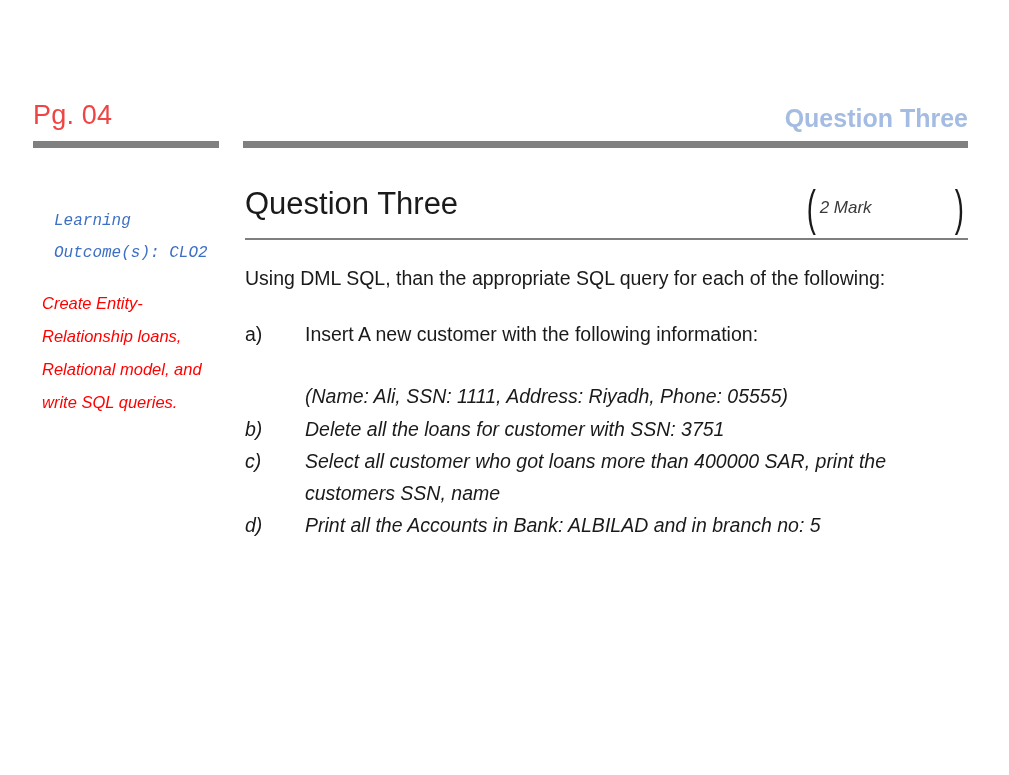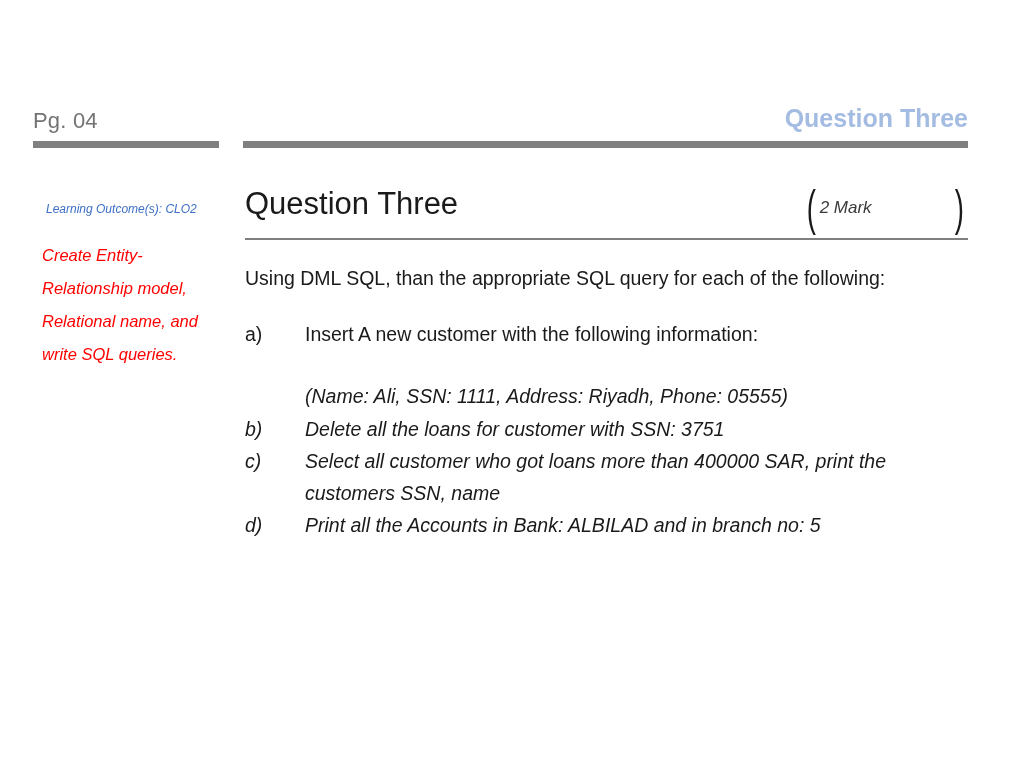--- a/index.html
+++ b/index.html
@@ -19,23 +19,23 @@
   .slide {
     position: relative;
     width: 1009px;
     height: 775px;
   }
 
   
   .pg-label {
     position: absolute;
     left: 33px;
-    top: 108px;
-    font-size: 22px;
-    color: #737373;
+    top: 100px;
+    font-size: 27px;
+    color: #ef4444;
     letter-spacing: 0.2px;
     white-space: nowrap;
   }
 
   .header-title {
     position: absolute;
     right: 41px;
     top: 104px;
     font-size: 25px;
     font-weight: bold;
@@ -64,25 +64,26 @@
 
   
   .sidebar {
     position: absolute;
     left: 42px;
     top: 193px;
     width: 182px;
   }
 
   .lo-heading {
-    font-size: 12px;
+    font-size: 16px;
     font-style: italic;
     color: #3d6fc4;
     line-height: 2.0;
-    margin: 4px;
+    margin: 12px;
+    font-family: Liberation Mono, monospace;
   }
 
   .lo-body {
     font-size: 16.5px;
     font-style: italic;
     color: #ff0000;
     line-height: 2.0;
     margin: 18px 0 0 0;
   }
 
@@ -184,21 +185,21 @@
 
   <div class="pg-label">Pg. 04</div>
 
   <div class="header-title">Question Three</div>
 
   <div class="rule-left"></div>
   <div class="rule-right"></div>
 
   <div class="sidebar">
     <p class="lo-heading">Learning Outcome(s): CLO2</p>
-    <p class="lo-body">Create Entity-Relationship model, Relational name, and write SQL queries.</p>
+    <p class="lo-body">Create Entity-Relationship loans, Relational model, and write SQL queries.</p>
   </div>
 
   <div class="content">
 
     <div class="q-title-row">
       <div class="q-title">Question Three</div>
 
       <div class="mark-badge">
         <span class="brk">(</span>
         <span class="mark-text">2 Mark</span>

